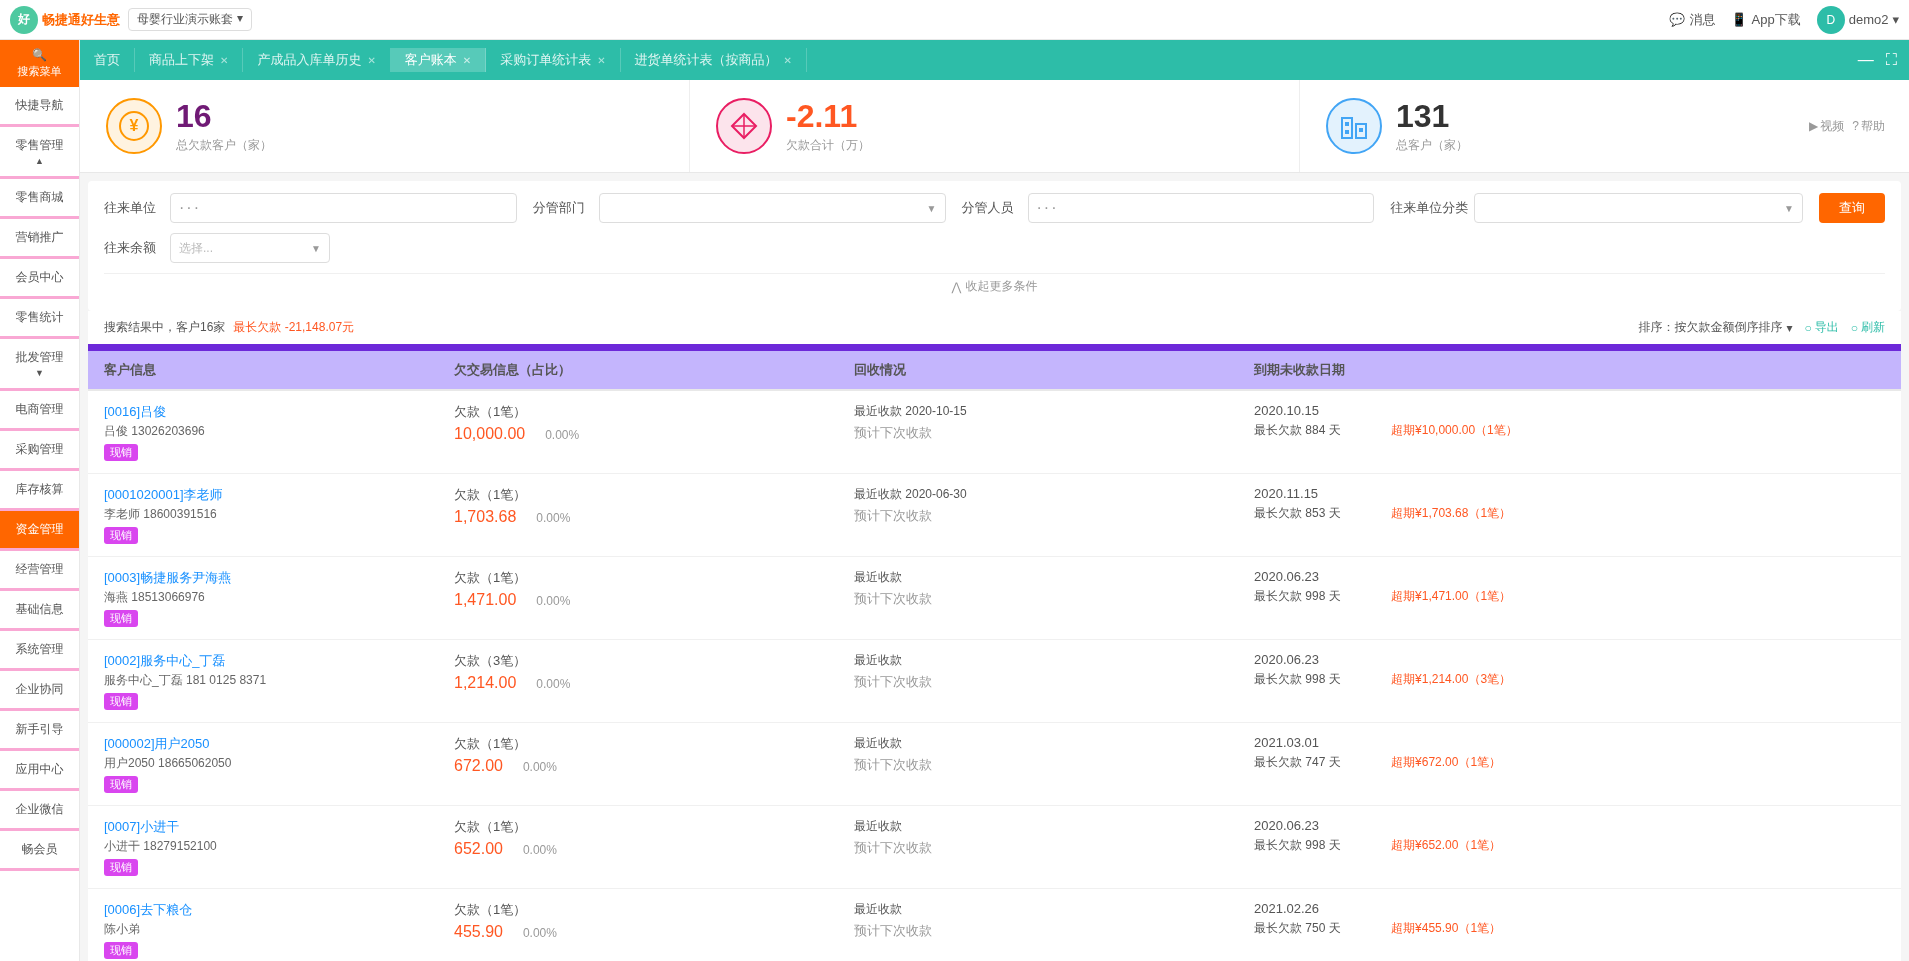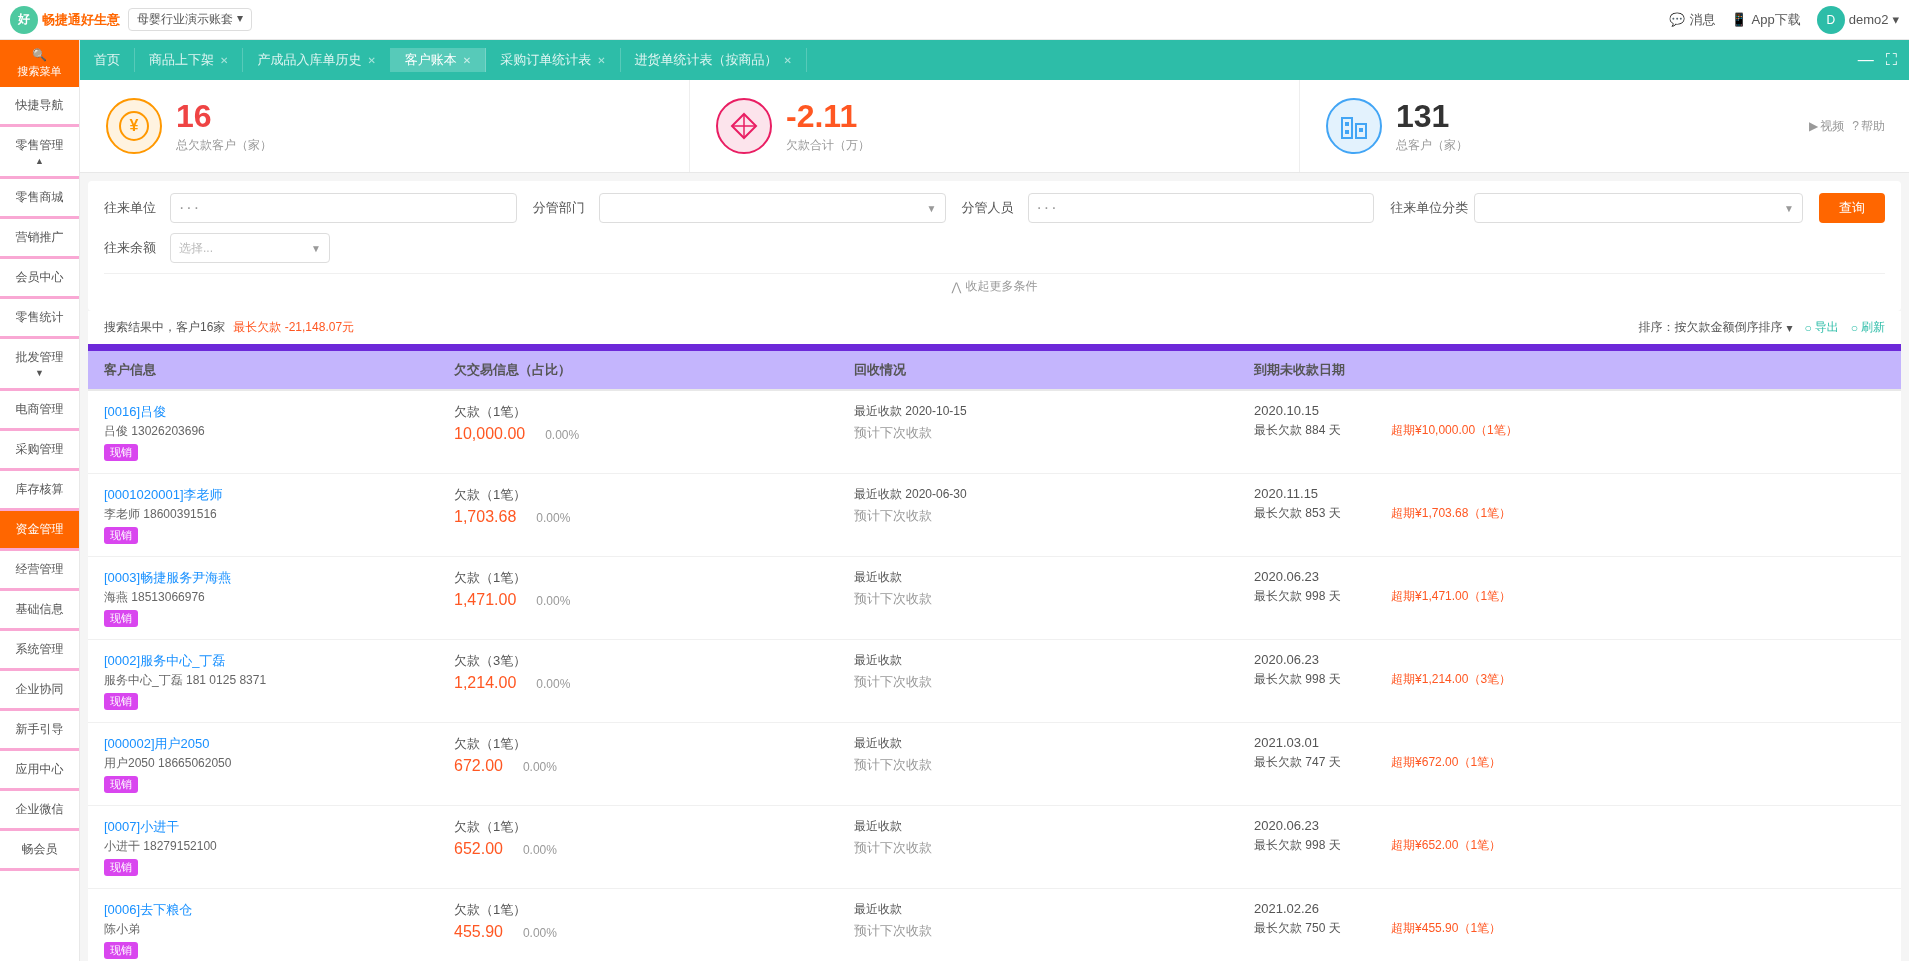--- a/index.html
+++ b/index.html
@@ -36,21 +36,21 @@
     
     .stats-row { display: flex; background: white; margin: 0; border-bottom: 1px solid #e8e8e8; }
     .stat-card { flex: 1; display: flex; align-items: center; gap: 12px; padding: 16px 24px; border-right: 1px solid #eee; }
     .stat-card:last-child { border-right: none; }
     .stat-icon { width: 60px; height: 60px; display: flex; align-items: center; justify-content: center; }
     .stat-icon-circle { width: 56px; height: 56px; border-radius: 50%; display: flex; align-items: center; justify-content: center; }
     .stat-icon-circle.orange { background: #fff3e0; border: 2px solid #ff9800; }
     .stat-icon-circle.pink { background: #fce4ec; border: 2px solid #e91e63; }
     .stat-icon-circle.blue { background: #e3f2fd; border: 2px solid #42a5f5; }
     .stat-info { flex: 1; }
-    .stat-value { font-size: 32px; font-weight: bold; color: #ef4444; }
+    .stat-value { font-size: 32px; font-weight: bold; color: #701a75; }
     .stat-value.negative { color: #ff5722; }
     .stat-value.normal { color: #333; }
     .stat-label { font-size: 12px; color: #999; margin-top: 2px; }
     .stat-actions { display: flex; gap: 8px; font-size: 12px; color: #999; align-items: center; }
     .stat-action-item { display: flex; align-items: center; gap: 2px; cursor: pointer; }
 
     
     .filter-area { background: white; padding: 12px 16px; margin: 8px 8px 0; border-radius: 4px; }
     .filter-row { display: flex; align-items: center; gap: 16px; margin-bottom: 10px; flex-wrap: wrap; }
     .filter-field { display: flex; align-items: center; gap: 6px; flex: 1; min-width: 200px; }

